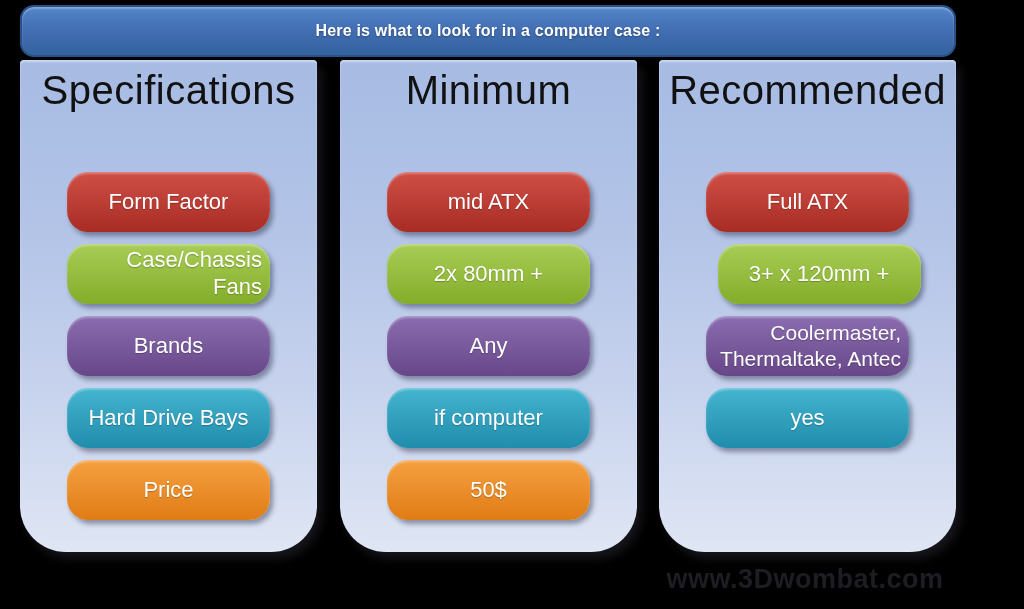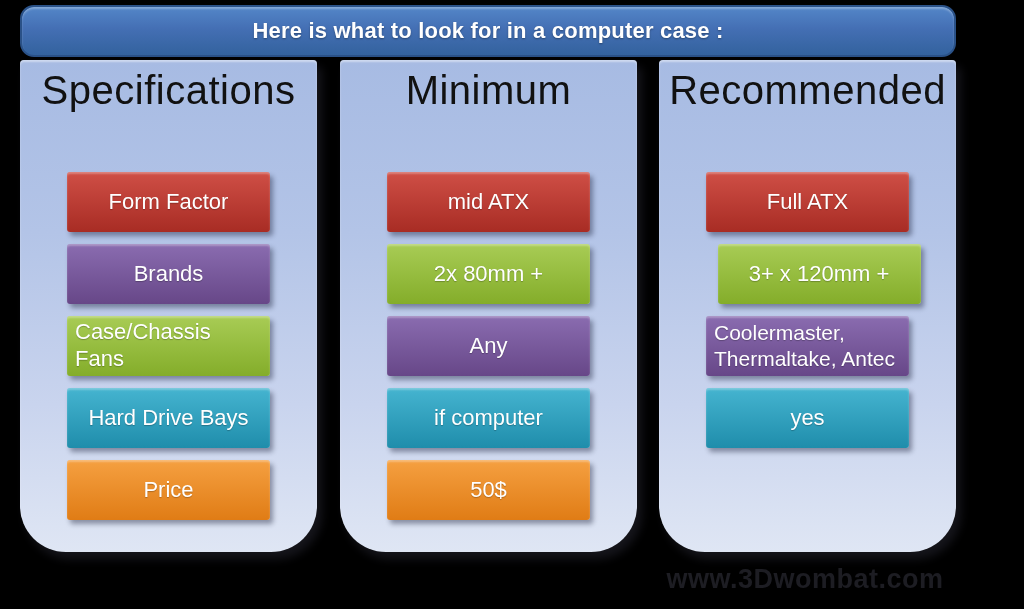--- a/index.html
+++ b/index.html
@@ -18,21 +18,21 @@
     left:20px;top:5px;
     width:932px;height:48px;
     border:2px solid #2a5187;
     border-radius:14px;
     background:linear-gradient(180deg,#5386c8 0%,#446fb4 45%,#33629e 100%);
     box-shadow:inset 0 2px 2px rgba(255,255,255,0.28), 0 2px 4px rgba(0,0,0,0.6);
     display:flex;align-items:center;justify-content:center;
   }
   .title-bar span{
     color:#ffffff;
-    font-size:22px;
+    font-size:16px;
     font-weight:bold;
     letter-spacing:0.2px;
     text-shadow:0 1px 2px rgba(0,0,0,0.35);
   }
 
   
   .panel{
     position:absolute;
     top:60px;
     width:297px;height:492px;
@@ -54,23 +54,23 @@
 
   .buttons{
     position:absolute;
     top:112px;left:0;right:0;
     display:flex;flex-direction:column;
     align-items:center;
     gap:12px;
   }
   .pill{
     width:203px;height:60px;
-    border-radius:3px;
+    border-radius:21px;
     display:flex;align-items:center;justify-content:center;
-    text-align:left;
+    text-align:right;
     color:#ffffff;
     font-size:22px;
     line-height:1.22;
     padding:0 8px;
     box-sizing:border-box;
     box-shadow:inset 0 2px 2px rgba(255,255,255,0.30), 3px 4px 5px rgba(15,20,45,0.40);
     text-shadow:0 1px 1px rgba(0,0,0,0.25);
   }
   .pill.two-line{font-size:21px;}
 
@@ -92,22 +92,22 @@
 <div class="stage">
 
   <div class="title-bar">
     <span>Here is what to look for in a computer case :</span>
   </div>
 
   <div class="panel panel-1">
     <div class="panel-header">Specifications</div>
     <div class="buttons">
       <div class="pill" style="background: linear-gradient(rgb(207, 79, 70) 0%, rgb(168, 44, 36) 100%);">Form Factor</div>
+      <div class="pill" style="background: linear-gradient(rgb(168, 204, 85) 0%, rgb(132, 173, 42) 100%);">Case/Chassis Fans</div>
       <div class="pill" style="background: linear-gradient(rgb(138, 108, 176) 0%, rgb(103, 71, 136) 100%);">Brands</div>
-      <div class="pill" style="background: linear-gradient(rgb(168, 204, 85) 0%, rgb(132, 173, 42) 100%);">Case/Chassis Fans</div>
       <div class="pill" style="background: linear-gradient(rgb(69, 180, 208) 0%, rgb(31, 141, 171) 100%);">Hard Drive Bays</div>
       <div class="pill" style="background: linear-gradient(rgb(245, 160, 65) 0%, rgb(224, 124, 21) 100%);">Price</div>
     </div>
   </div>
 
   <div class="panel panel-2">
     <div class="panel-header">Minimum</div>
     <div class="buttons">
       <div class="pill" style="background: linear-gradient(rgb(207, 79, 70) 0%, rgb(168, 44, 36) 100%);">mid ATX</div>
       <div class="pill" style="background: linear-gradient(rgb(168, 204, 85) 0%, rgb(132, 173, 42) 100%);">2x 80mm +</div>

